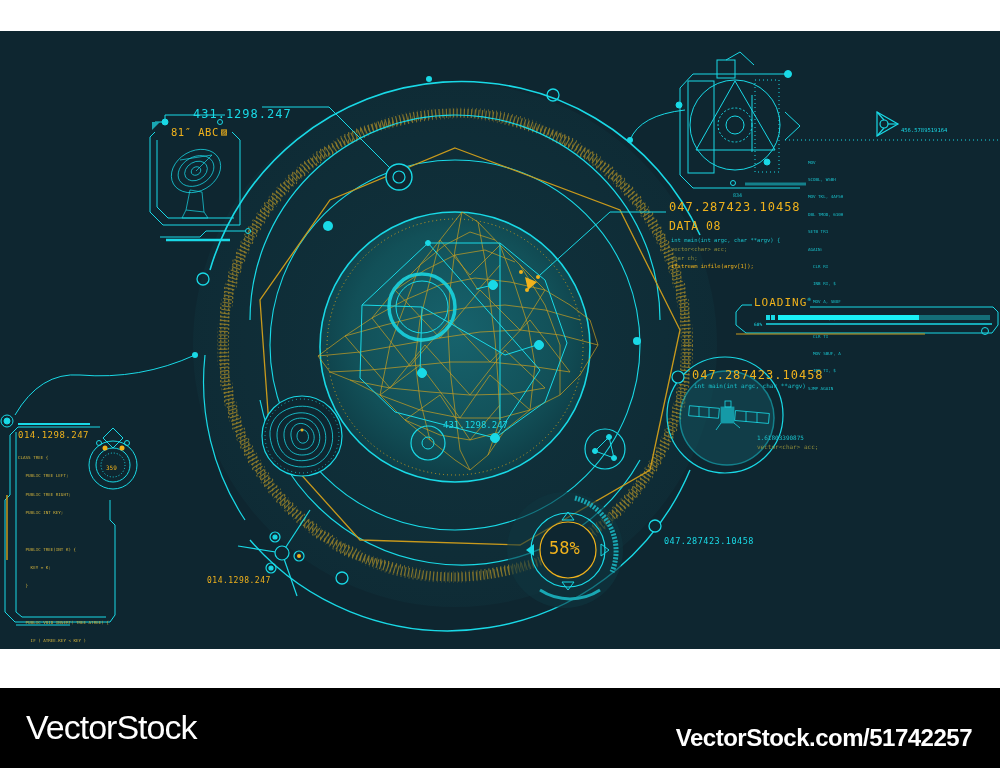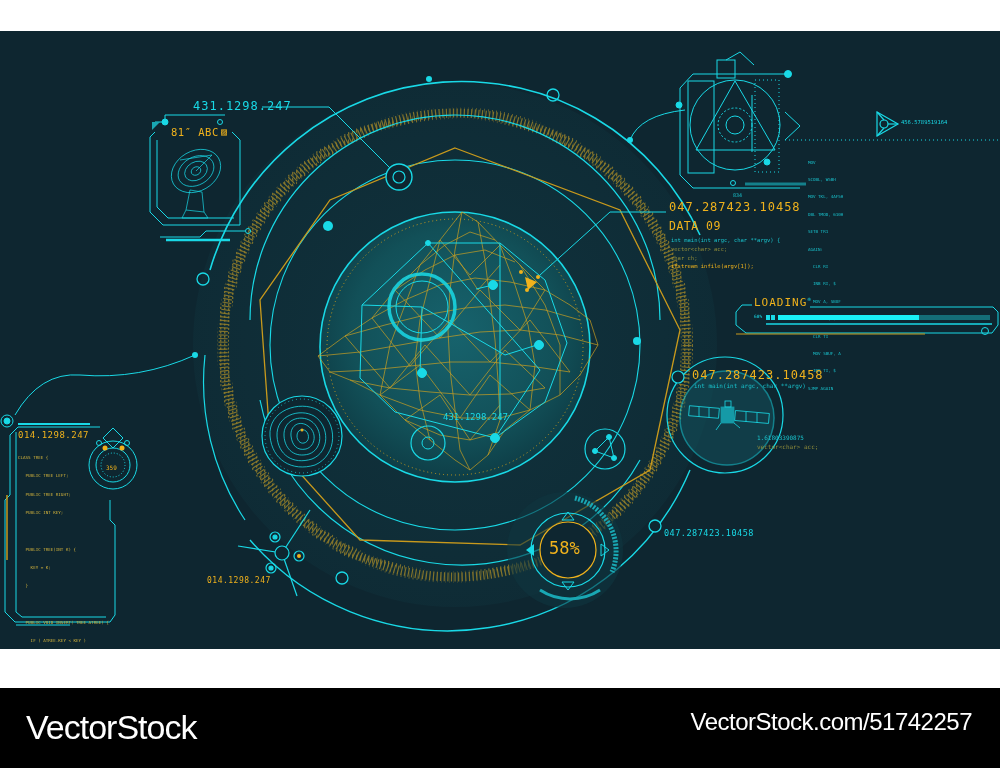--- a/index.html
+++ b/index.html
@@ -1,23 +1,23 @@
 <!DOCTYPE html>
 <html><head>
 <meta charset="utf-8">
 <style>
   html,body{margin:0;padding:0;background:#ffffff;}
   body{width:1000px;height:768px;position:relative;overflow:hidden;font-family:"DejaVu Sans Mono",monospace;}
   .panel{position:absolute;left:0;top:31px;width:1000px;height:618px;background:#0e2630;overflow:hidden;}
   .footer{position:absolute;left:0;top:688px;width:1000px;height:80px;background:#000;}
   .footer .brand{position:absolute;left:26px;top:20px;color:#fff;font-family:"Liberation Sans",sans-serif;font-size:34px;letter-spacing:-1px;}
-  .footer .ref{position:absolute;right:28px;top:20px;color:#fff;font-family:"Liberation Sans",sans-serif;font-size:24px;letter-spacing:-0.5px;}
+  .footer .ref{position:absolute;right:28px;top:36px;color:#fff;font-family:"Liberation Sans",sans-serif;font-size:24px;letter-spacing:-0.5px;font-weight:bold;}
   svg.hud{position:absolute;left:0;top:0;}
   .txt{position:absolute;white-space:nowrap;line-height:1;}
-  .cyan{color:#19d9e6;}
+  .cyan{color:#19d9e6;margin-top:8px;}
   .amber{color:#f0b21c;}
   .olive{color:#8d8a3a;}
   .code{position:absolute;font-size:4.2px;line-height:6.1px;color:#d4b43c;white-space:pre;}
   .code2{position:absolute;font-size:4.2px;line-height:5.8px;color:#19c2cc;white-space:pre;}
 </style>
 </head>
 <body>
 
 <div class="panel">
   <svg class="hud" width="1000" height="618" viewBox="0 31 1000 618">
@@ -256,21 +256,21 @@
       <line x1="16" y1="625" x2="70" y2="625" stroke-width="1"></line>
     </g>
   </svg>
 
   <div class="txt cyan" style="left:193px;top:69px;font-size:12px;letter-spacing:1px;">431.1298.247</div>
   <div class="txt amber" style="left:171px;top:96px;font-size:10.5px;letter-spacing:0.5px;">81″ ABC</div>
   <div class="txt amber" style="left:221px;top:96px;font-size:10px;">▨</div>
 
   <div class="txt" style="left:733px;top:162px;font-size:5px;color:#19c2cc;">834</div>
   <div class="txt amber" style="left:669px;top:170px;font-size:12px;letter-spacing:1px;">047.287423.10458</div>
-  <div class="txt amber" style="left:669px;top:190px;font-size:11.5px;letter-spacing:0.5px;">DATA 09</div>
+  <div class="txt amber" style="left:669px;top:190px;font-size:11.5px;letter-spacing:0.5px;">DATA 08</div>
   <div class="txt" style="left:671px;top:207px;font-size:5.5px;color:#19c2cc;">int main(int argc, char **argv) {</div>
   <div class="txt olive" style="left:671px;top:216px;font-size:5.5px;">    vector&lt;char&gt; acc;</div>
   <div class="txt olive" style="left:671px;top:225px;font-size:5.5px;">    char ch;</div>
   <div class="txt amber" style="left:671px;top:233px;font-size:5.5px;">    ifstream infile(argv[1]);</div>
 
   <div class="txt cyan" style="left:901px;top:89px;font-size:5.5px;">456.5789519164</div>
   <div class="code2" style="left:808px;top:117px;">
     <div>MOV</div>
     <div>SCOBL, W5BH</div>
     <div>MOV TKL, 4AF5H</div>

